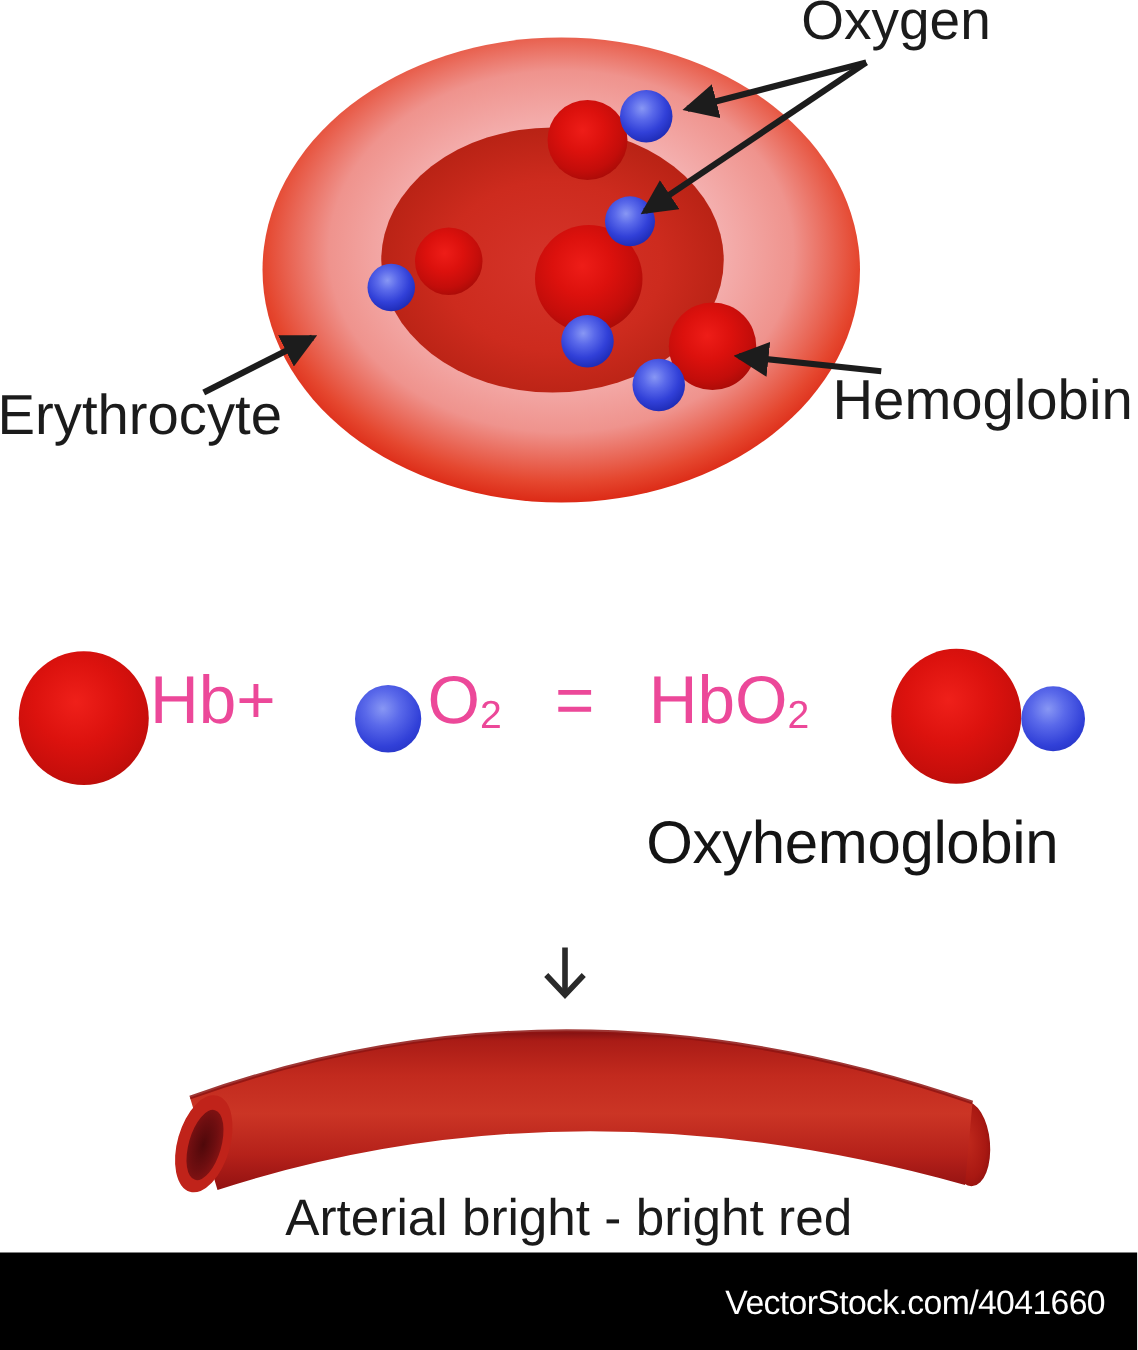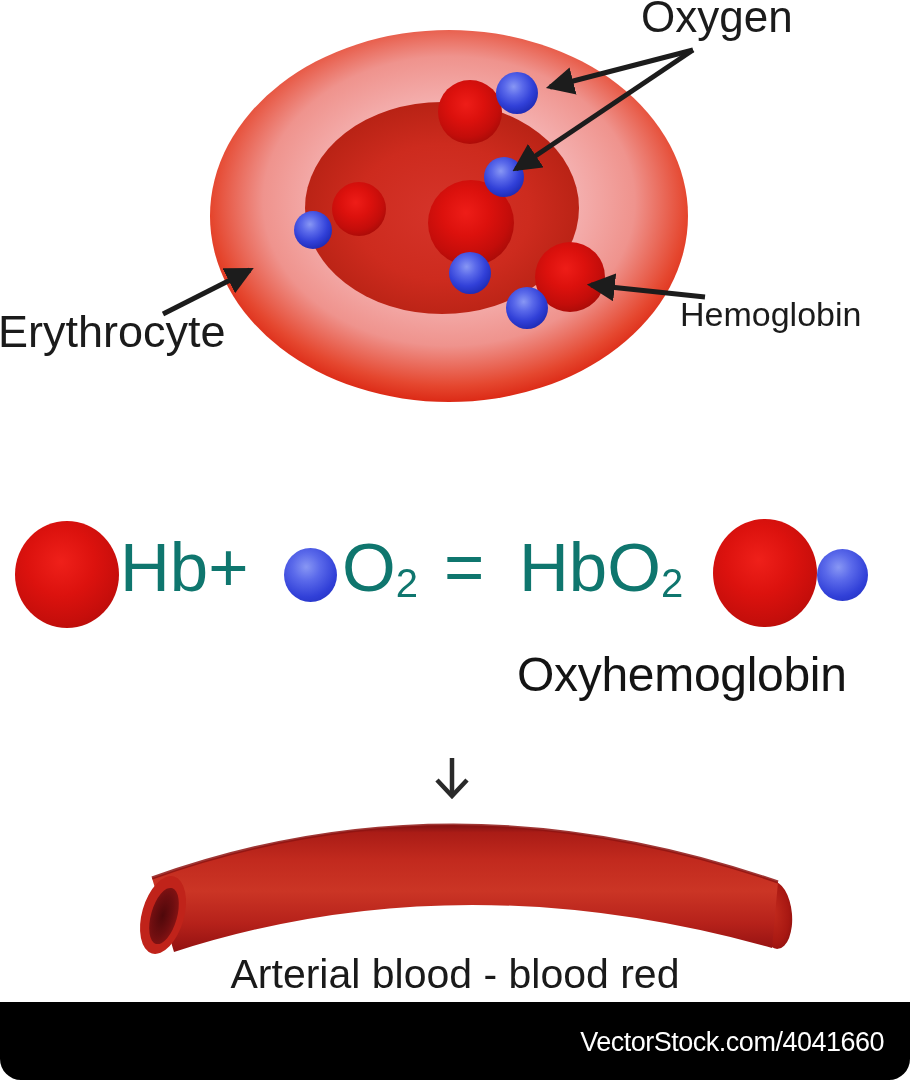--- a/index.html
+++ b/index.html
@@ -1,28 +1,27 @@
 <!DOCTYPE html>
 <html><head>
 <meta charset="utf-8">
 <style>
   html,body{margin:0;padding:0;background:#fff;}
   #stage{
     position:relative;width:910px;height:1080px;overflow:hidden;background:#ffffff;
     font-family:"Liberation Sans",sans-serif;
-    border-radius:21px;
   }
   .label{
     position:absolute;line-height:1;white-space:nowrap;color:#1b1b1b;
     font-family:"Liberation Sans",sans-serif;
   }
   .lbl-oxygen{left:641px;top:-5px;font-size:44px;}
   .lbl-erythrocyte{left:-2px;top:309px;font-size:45px;}
-  .lbl-hemoglobin{left:680px;top:297px;font-size:34px;}
-  .eq-text{position:absolute;line-height:1;white-space:nowrap;color:#0f766e;font-size:69px;}
+  .lbl-hemoglobin{left:666px;top:297px;font-size:45px;}
+  .eq-text{position:absolute;line-height:1;white-space:nowrap;color:#ec4899;font-size:54px;}
   .eq-hb{left:120px;top:533px;}
   .eq-o2{left:342px;top:533px;text-align:right;}
   .eq-eq{left:444px;top:533px;}
   .eq-hbo2{left:519px;top:533px;}
   .eq-sub{font-size:0.58em;vertical-align:-0.14em;letter-spacing:0;}
   .lbl-oxyhemoglobin{left:517px;top:651px;font-size:48px;letter-spacing:-0.3px;color:#141414;}
   .lbl-arterial{left:0px;top:954px;width:910px;text-align:center;font-size:41px;color:#1a1a1a;}
   .sp{position:absolute;border-radius:50%;}
   .sp-red{background:radial-gradient(circle at 44% 38%, #ef201a 0%, #dc120e 38%, #c60e0b 68%, #a60b07 100%);}
   .sp-blue{background:radial-gradient(circle at 42% 35%, #8897f4 0%, #5a69ea 30%, #3140d8 65%, #1d2ab4 100%);}
@@ -142,19 +141,19 @@
 
     <g>
       <ellipse cx="775" cy="165" rx="17" ry="34" transform="rotate(-5 775 165)" fill="url(#capRight)"></ellipse>
       <path d="M 152,128 Q 453,20 778,132 L 772,198 Q 458,110 174,202 Z" fill="url(#vesselGrad)"></path>
       <path d="M 152,128 Q 453,20 778,132" fill="none" stroke="#8e1412" stroke-width="3" opacity="0.85"></path>
       <ellipse cx="163" cy="165" rx="21" ry="40" transform="rotate(16 163 165)" fill="#c0231a"></ellipse>
       <ellipse cx="164" cy="166" rx="13" ry="29" transform="rotate(16 164 166)" fill="url(#capInner)"></ellipse>
     </g>
   </svg>
 
-  <div class="label lbl-arterial">Arterial blood - blood red</div>
+  <div class="label lbl-arterial">Arterial bright - bright red</div>
 
   <div id="footer">
     <div class="footer-credit">VectorStock.com/4041660</div>
   </div>
 
 </div>
 
 </body></html>

